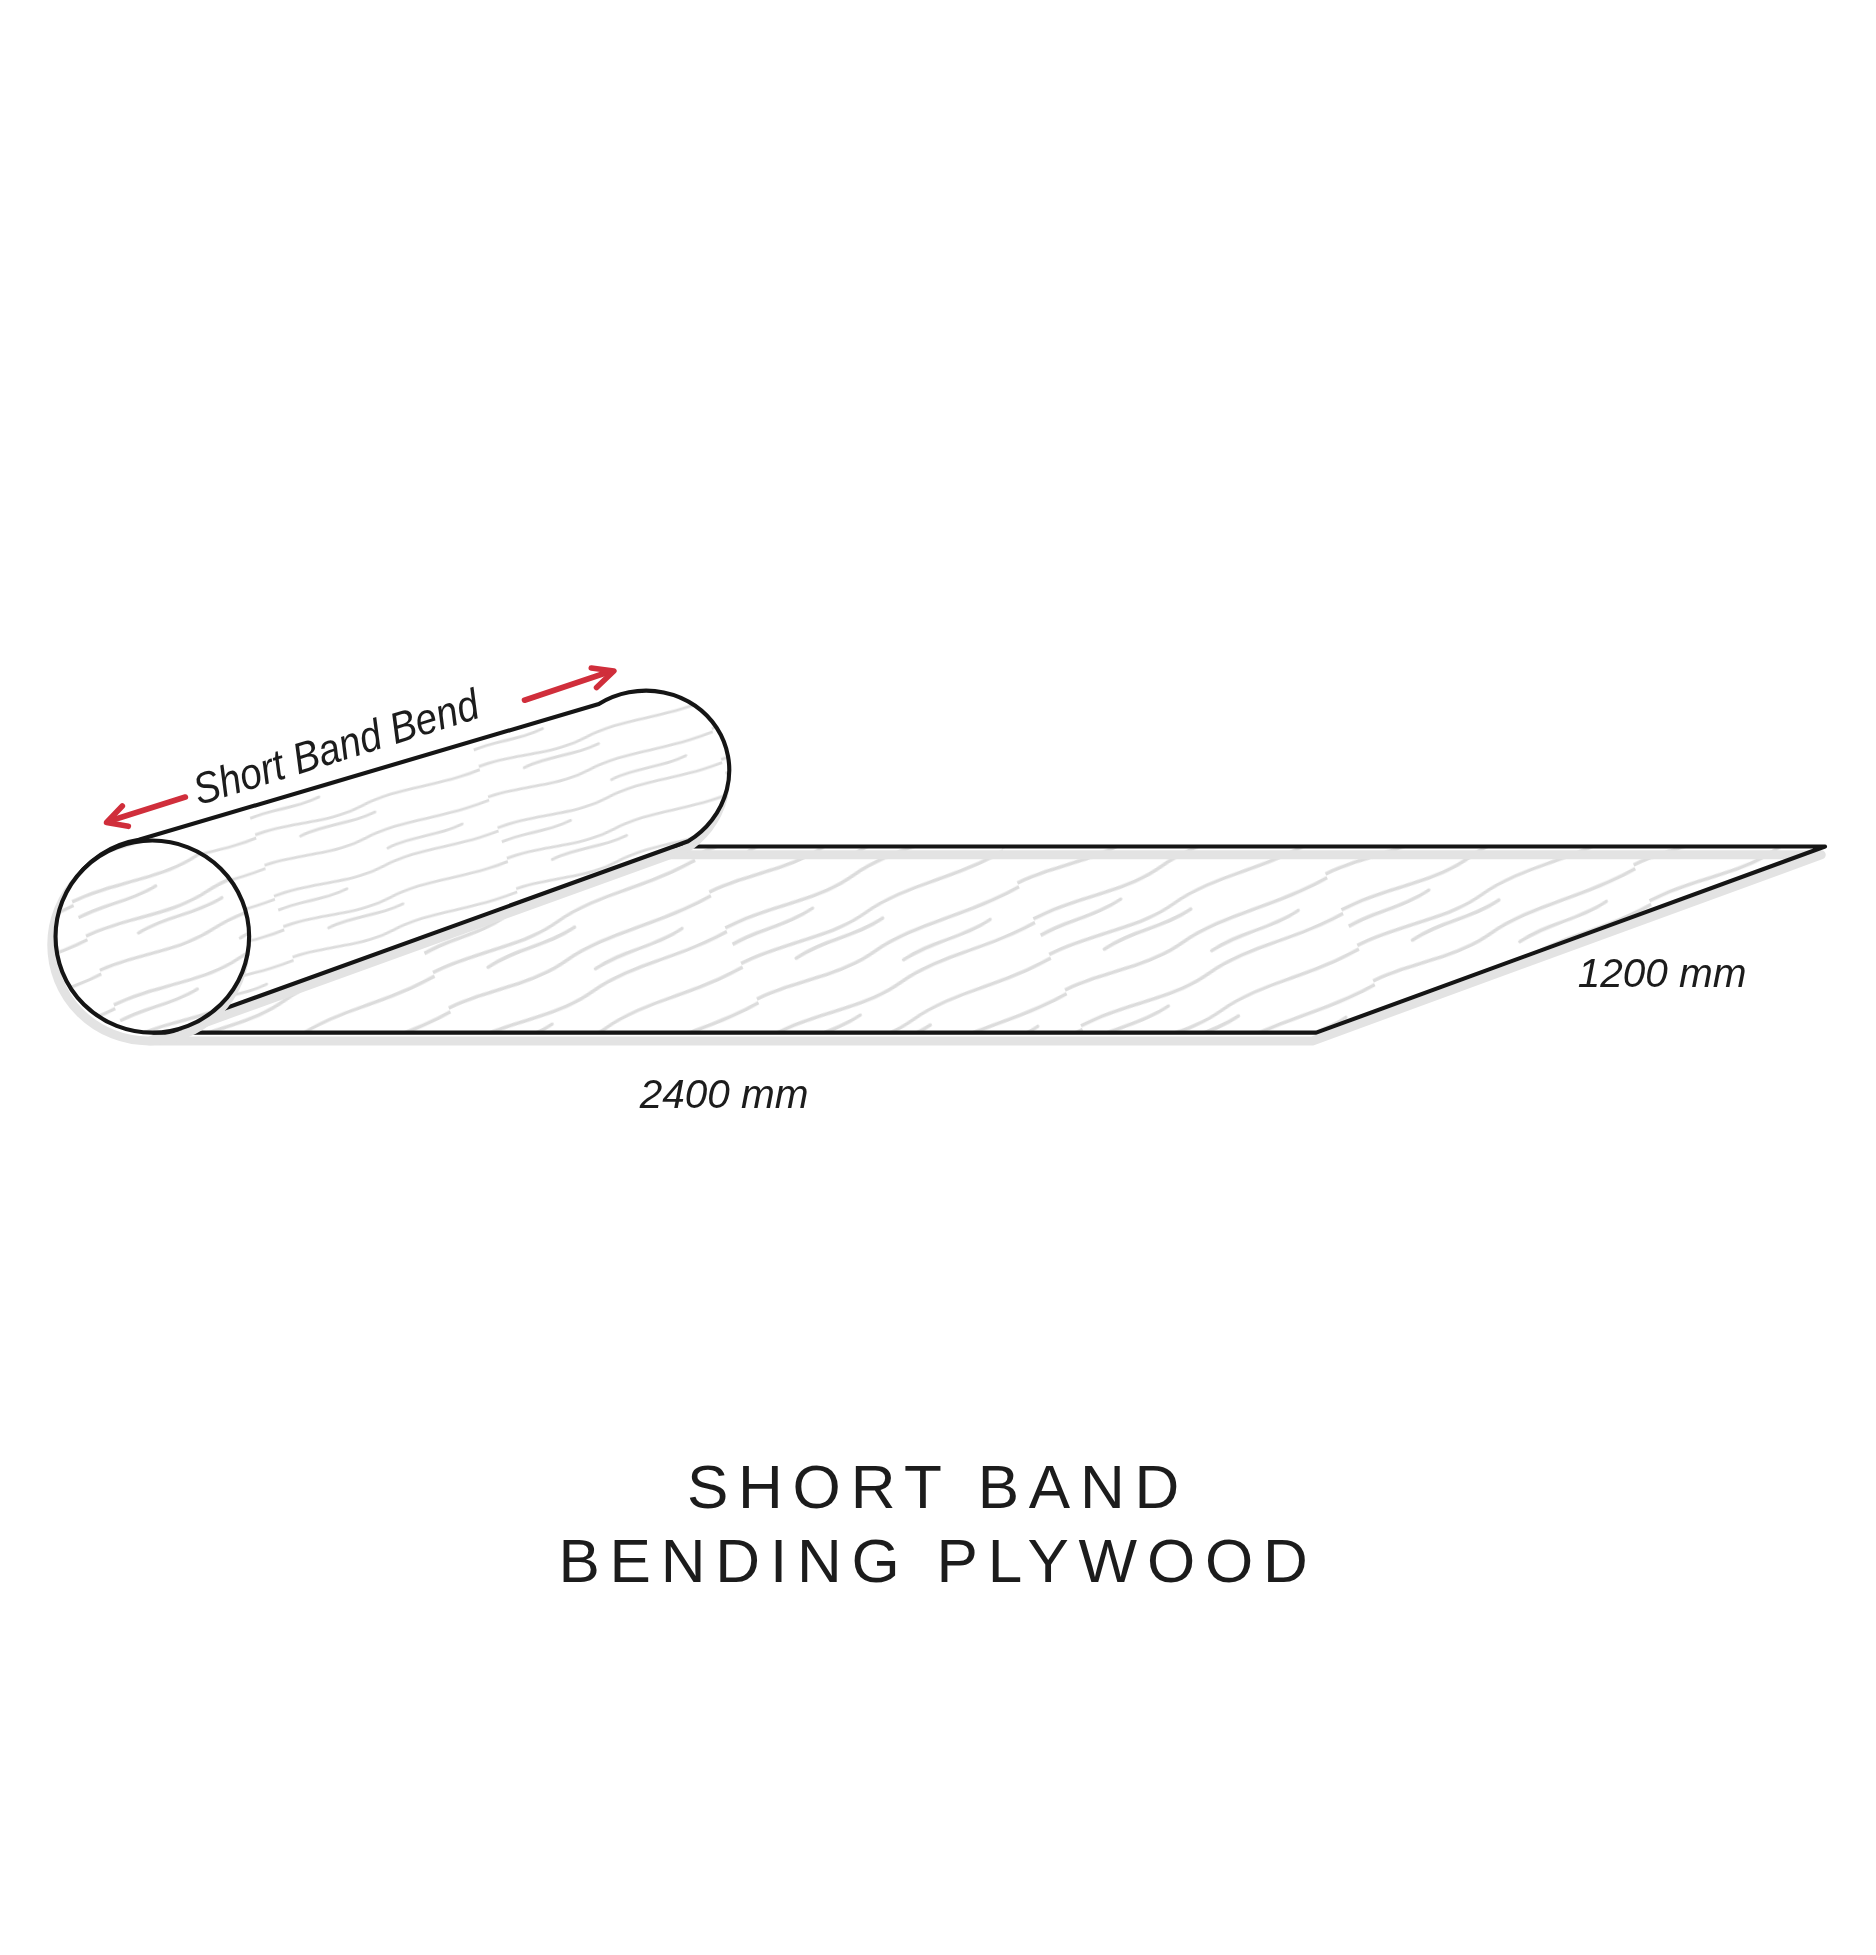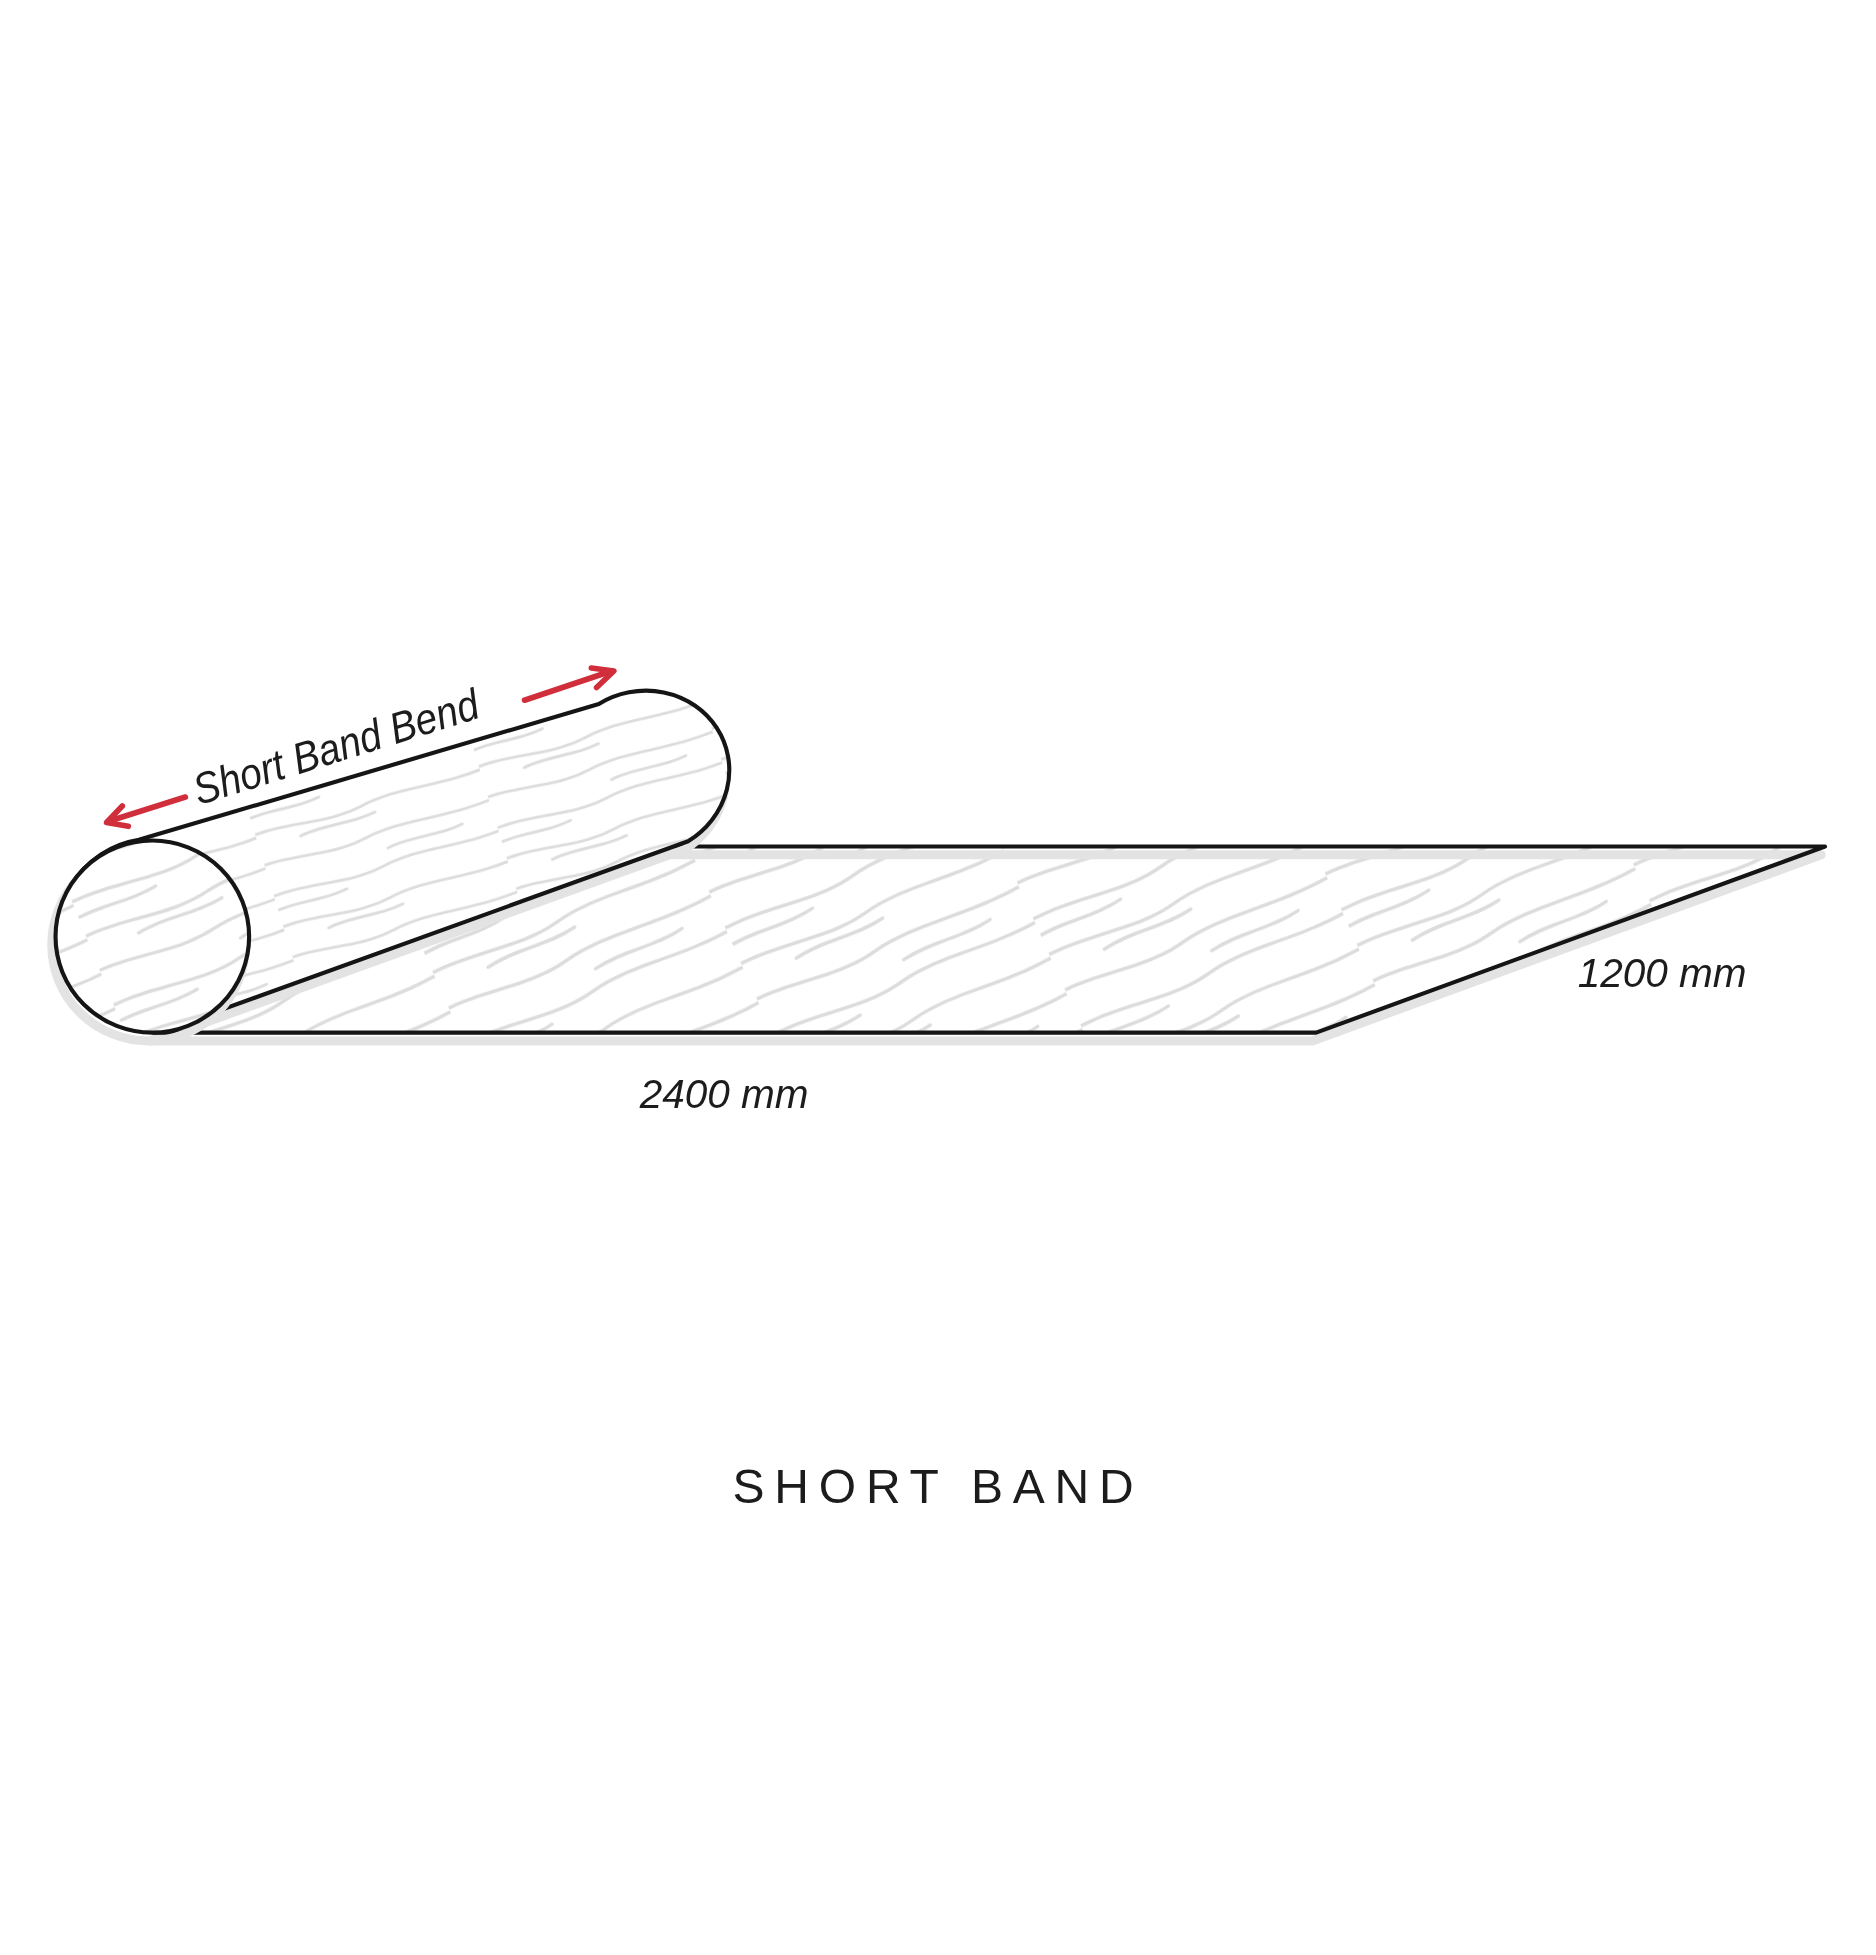--- a/index.html
+++ b/index.html
@@ -35,21 +35,21 @@
     font-family:"Liberation Sans", sans-serif;
     font-style:italic;font-weight:400;
     font-size:54px;fill:var(--text);
   }
 
   .title{
     position:absolute;
     left:0;top:1450px;width:100%;
     text-align:center;
     color:var(--text);
-    font-size:48px;
+    font-size:62px;
     font-weight:300;
     letter-spacing:9.8px;
     line-height:74px;
     white-space:nowrap;
   }
 </style>
 </head>
 <body>
 
 <div class="page">
@@ -102,16 +102,17 @@
 
     <text class="bend-label" transform="translate(265 1073) rotate(-17.3)" textLength="395" lengthAdjust="spacingAndGlyphs">Short Band Bend</text>
 
     <text class="dim-label" x="965" y="1477" text-anchor="middle">2400 mm</text>
 
     <text class="dim-label" x="2215" y="1315" text-anchor="middle">1200 mm</text>
   </svg>
 
   <div class="title">
     <div>SHORT BAND</div>
+    <div>BENDING PLYWOOD</div>
   </div>
 
 </div>
 
 
 </body></html>

